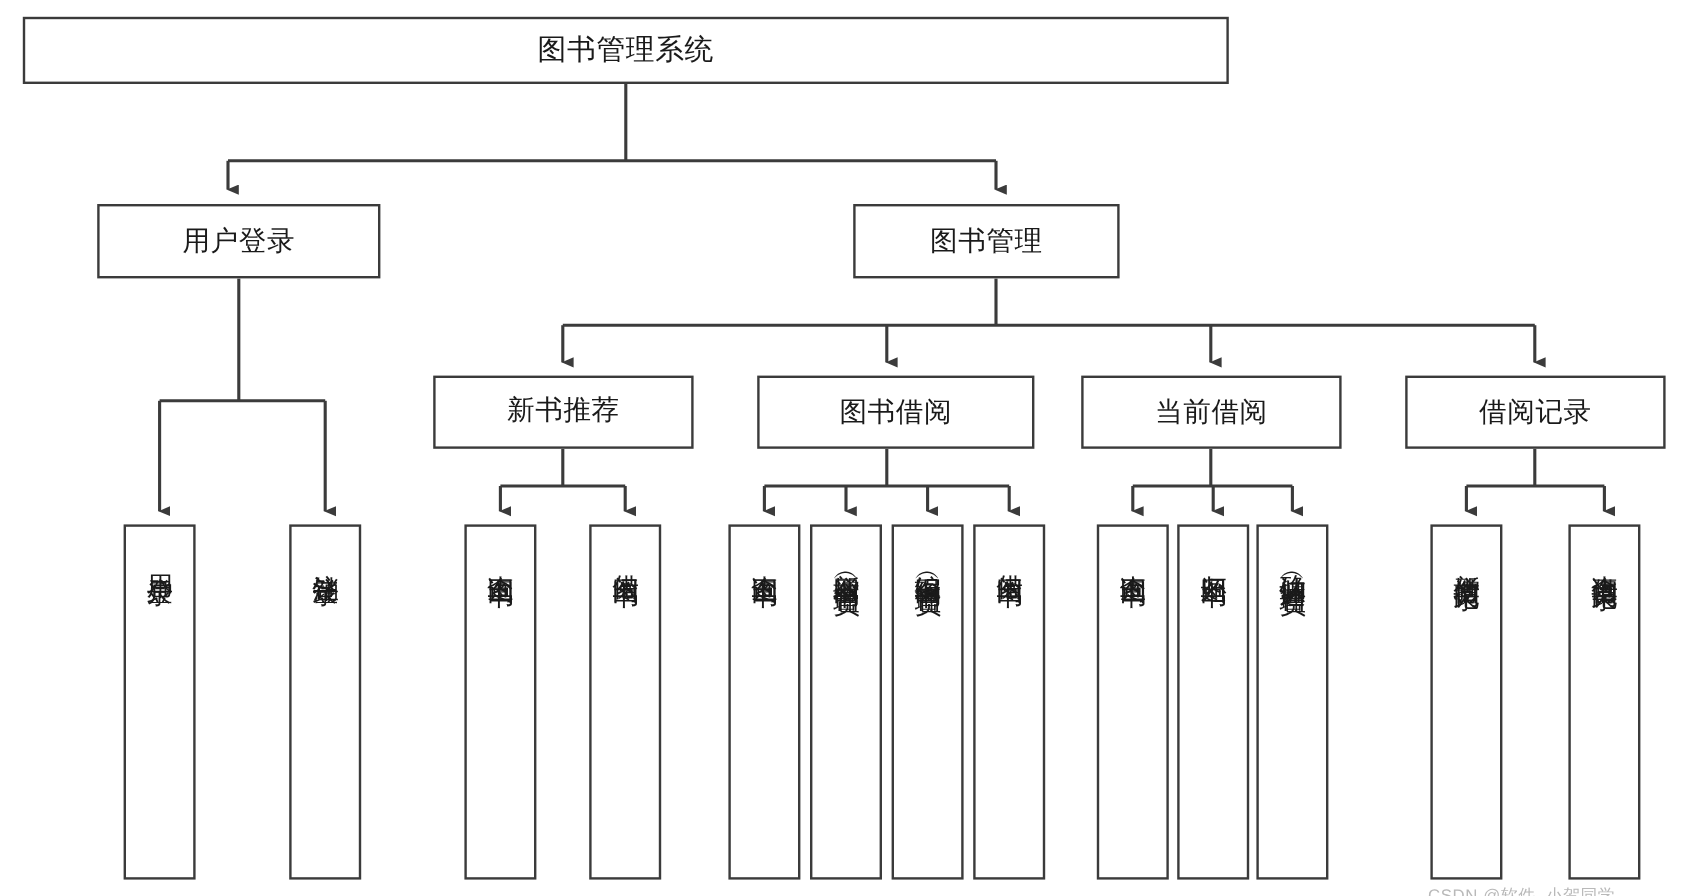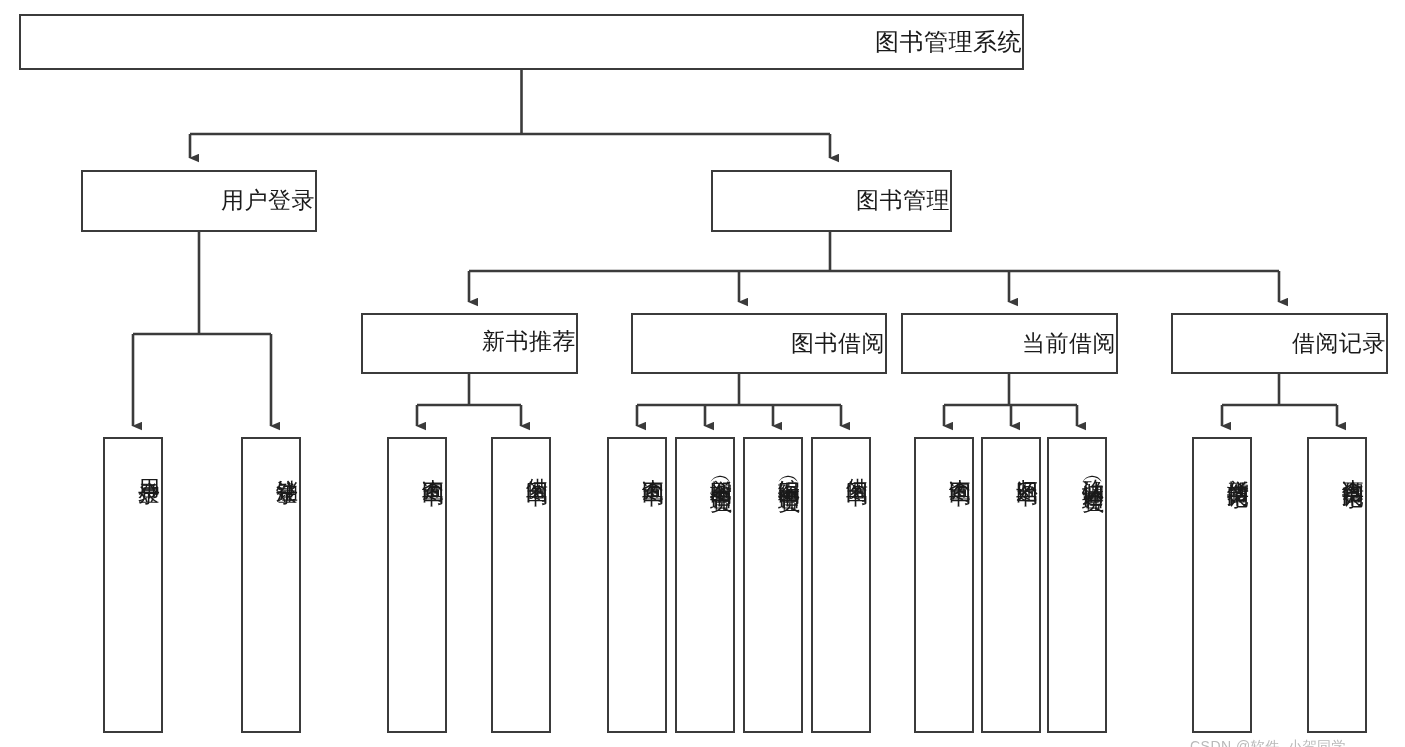--- a/index.html
+++ b/index.html
@@ -26,21 +26,21 @@
     height: 747px;
     pointer-events: none;
   }
   .node {
     position: absolute;
     box-sizing: border-box;
     background: #ffffff;
     border: 2px solid #3b3b3b;
     display: flex;
     align-items: center;
-    justify-content: flex-end;
+    justify-content: center;
     color: #1a1a1a;
   }
   .node .label {
     display: block;
     text-align: center;
     line-height: 1.18;
     letter-spacing: 0.5px;
   }
   .node.horiz .label {
     font-size: 23px;
@@ -125,28 +125,28 @@
     </g>
   </svg>
 
   <div class="node horiz root" style="left:19px; top:14px; width:1005px; height:56px;">
     <span class="label">图书管理系统</span>
   </div>
 
   <div class="node horiz" style="left:81px; top:170px; width:236px; height:62px;">
     <span class="label">用户登录</span>
   </div>
-  <div class="node horiz" style="left:711px; top:170px; width:241px; height:62px;">
+  <div class="node horiz" style="left:711px; top:170px; width:222px; height:62px;">
     <span class="label">图书管理</span>
   </div>
 
   <div class="node horiz" style="left:361px; top:313px; width:217px; height:61px;font-family:Liberation Mono, monospace;">
     <span class="label">新书推荐</span>
   </div>
-  <div class="node horiz" style="left:631px; top:313px; width:256px; height:61px;">
+  <div class="node horiz" style="left:631px; top:313px; width:231px; height:61px;">
     <span class="label">图书借阅</span>
   </div>
   <div class="node horiz" style="left:901px; top:313px; width:217px; height:61px;font-family:Liberation Serif, serif;">
     <span class="label">当前借阅</span>
   </div>
   <div class="node horiz" style="left:1171px; top:313px; width:217px; height:61px;">
     <span class="label">借阅记录</span>
   </div>
 
   <div class="node vert" style="left:103px; top:437px; width:60px; height:296px;">

